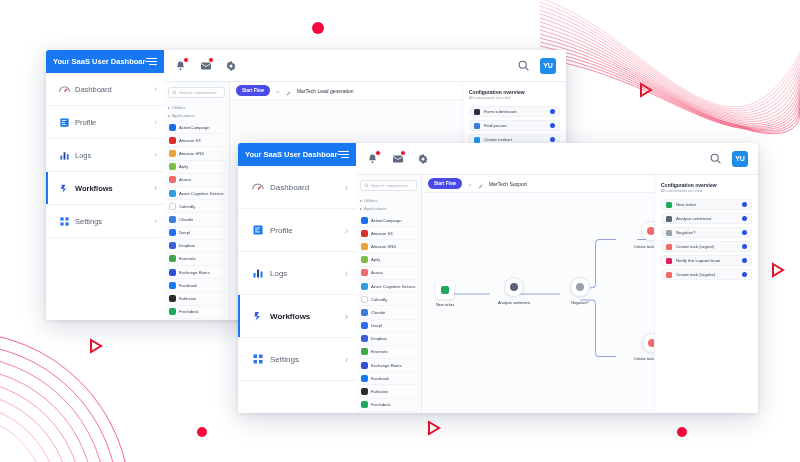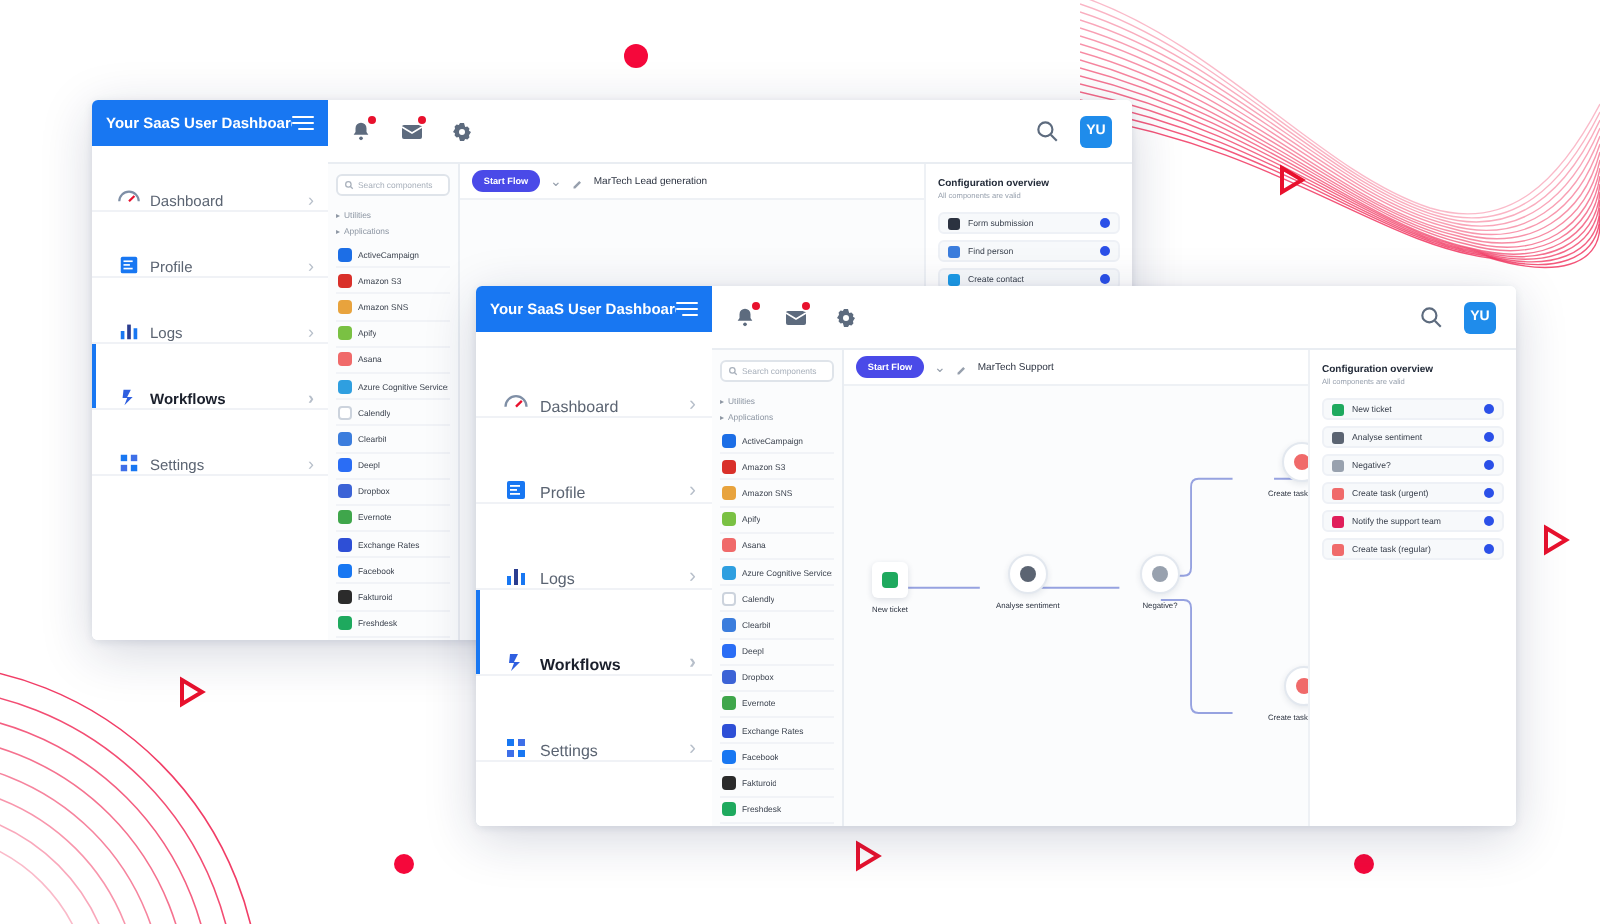--- a/index.html
+++ b/index.html
@@ -35,21 +35,21 @@
     color: #fff;
     display: flex; align-items: center; justify-content: space-between;
     font-weight: bold;
   }
   .brand-title { white-space: nowrap; overflow: hidden; }
   .burger { display: flex; flex-direction: column; justify-content: center; align-items: flex-end; }
   .burger i { display: block; background: #fff; border-radius: 1px; }
 
   .nav-list { flex: 1; background: #fff; }
   .nav-item {
-    display: flex; align-items: flex-end;
+    display: flex; align-items: center;
     border-bottom: 1px solid #f0f2f6;
     position: relative;
     color: #5b6472;
   }
   .nav-item.active { color: #1a1f2b; font-weight: bold; }
   .nav-item.active::before {
     content: ""; position: absolute; left: 0; top: 0; bottom: 0;
     width: 2px; background: #1877f2;
   }
   .nav-ico { flex: none; display: flex; align-items: center; justify-content: center; }

